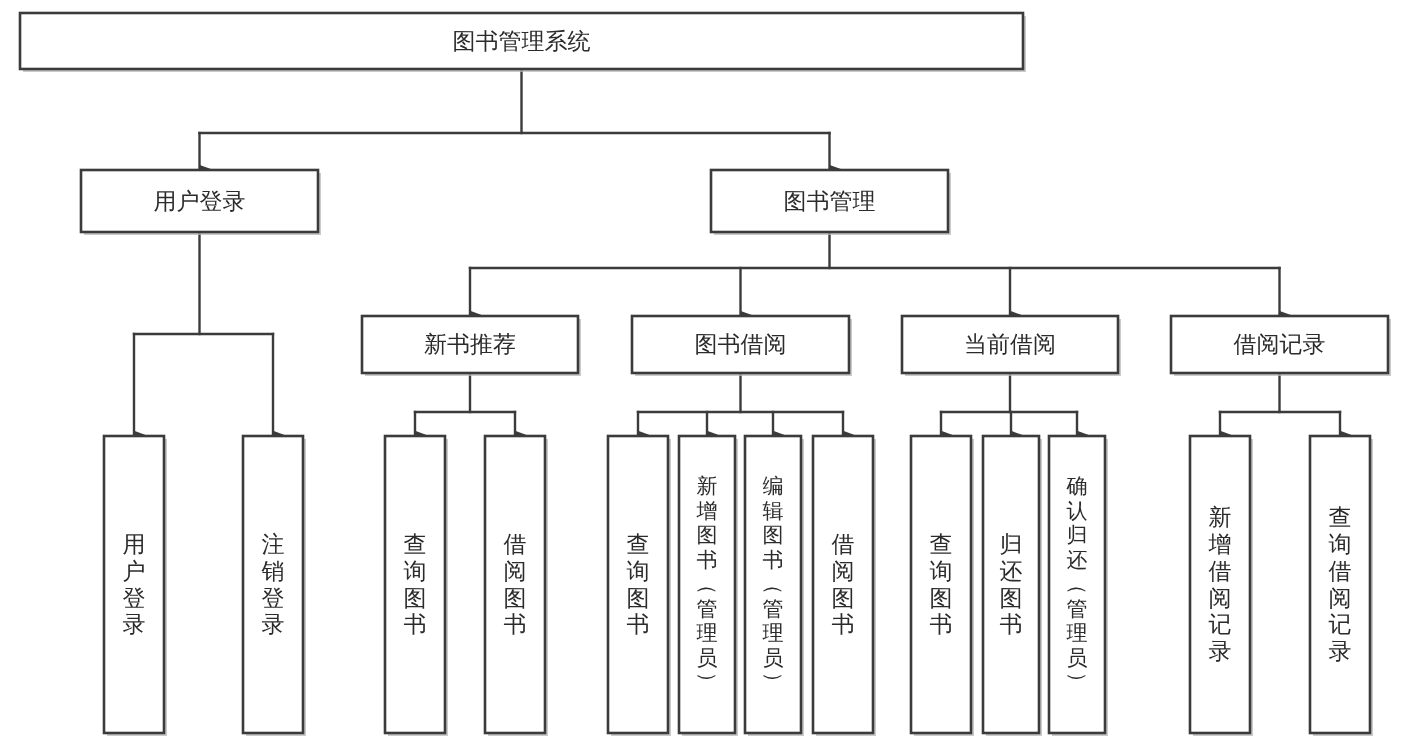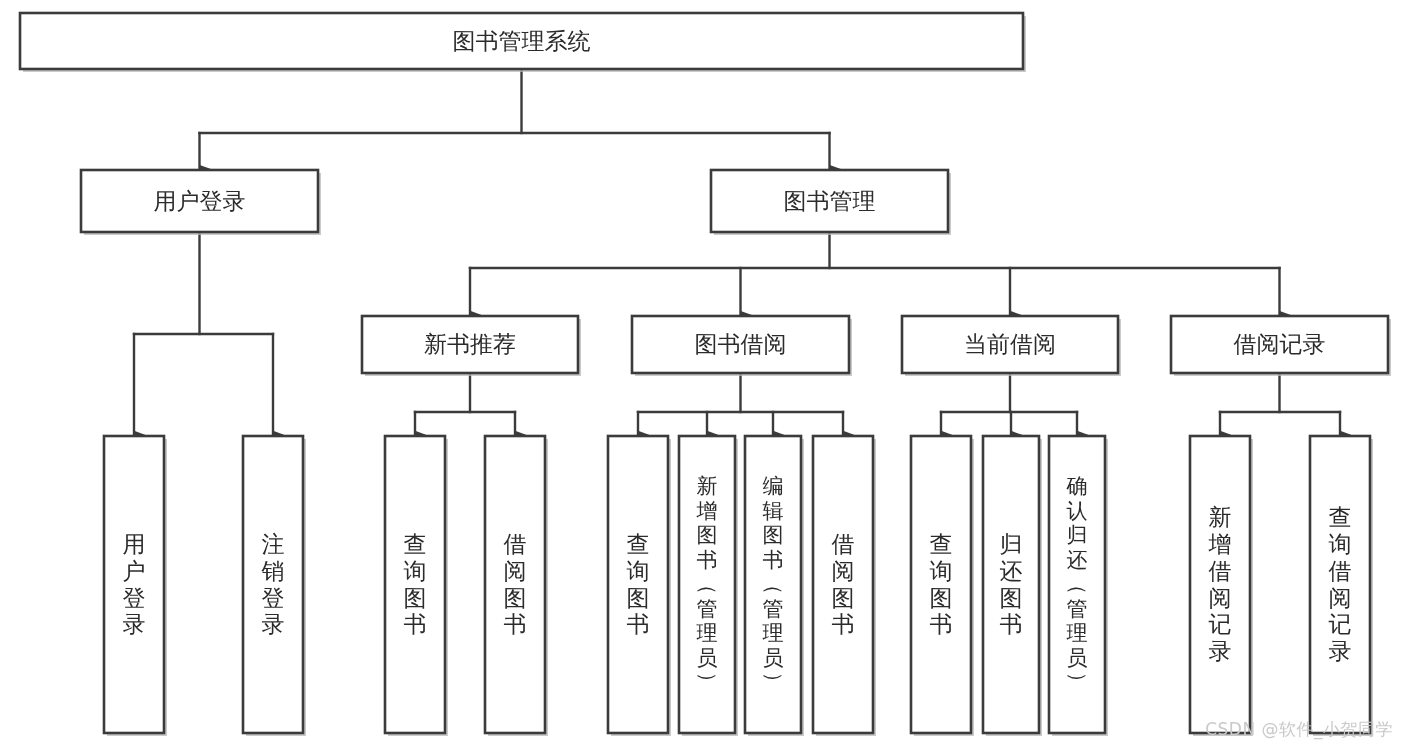--- a/index.html
+++ b/index.html
@@ -271,14 +271,13 @@
       <div class="vtext-wrap" style="left: 1310px; top: 436px; width: 60px; height: 297px; font-size: 23px;">
         <span class="vchar">查</span>
         <span class="vchar">询</span>
         <span class="vchar">借</span>
         <span class="vchar">阅</span>
         <span class="vchar">记</span>
         <span class="vchar">录</span>
       </div>
     </div>
 
-  <div class="watermark">CSDN @软件_小贺同学</div>
 </div>
 
 </body></html>

